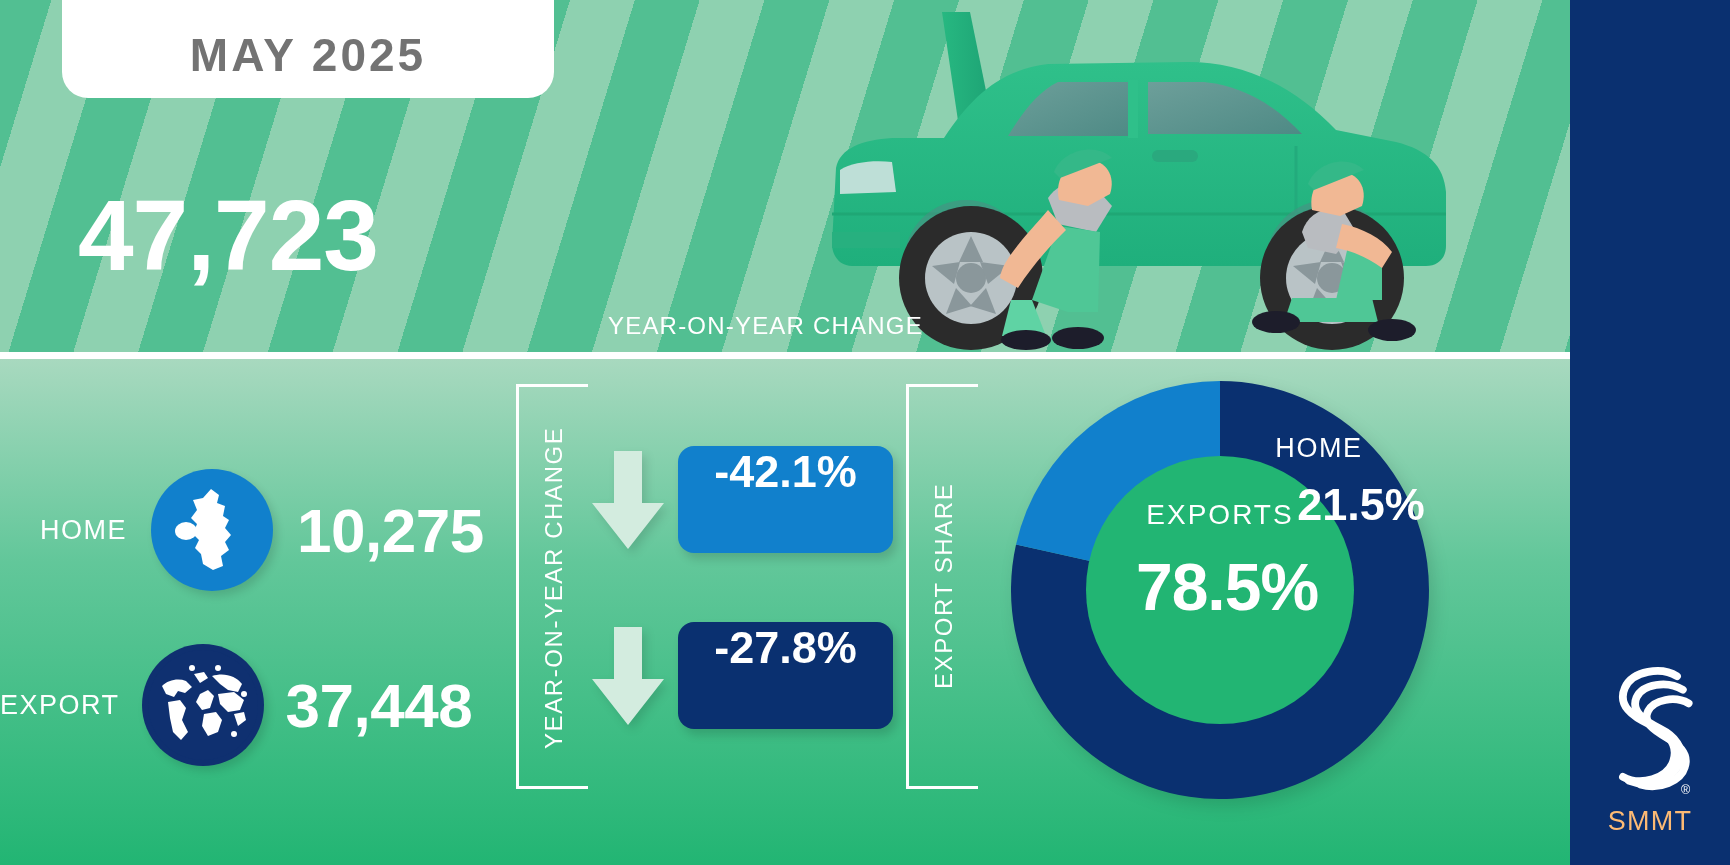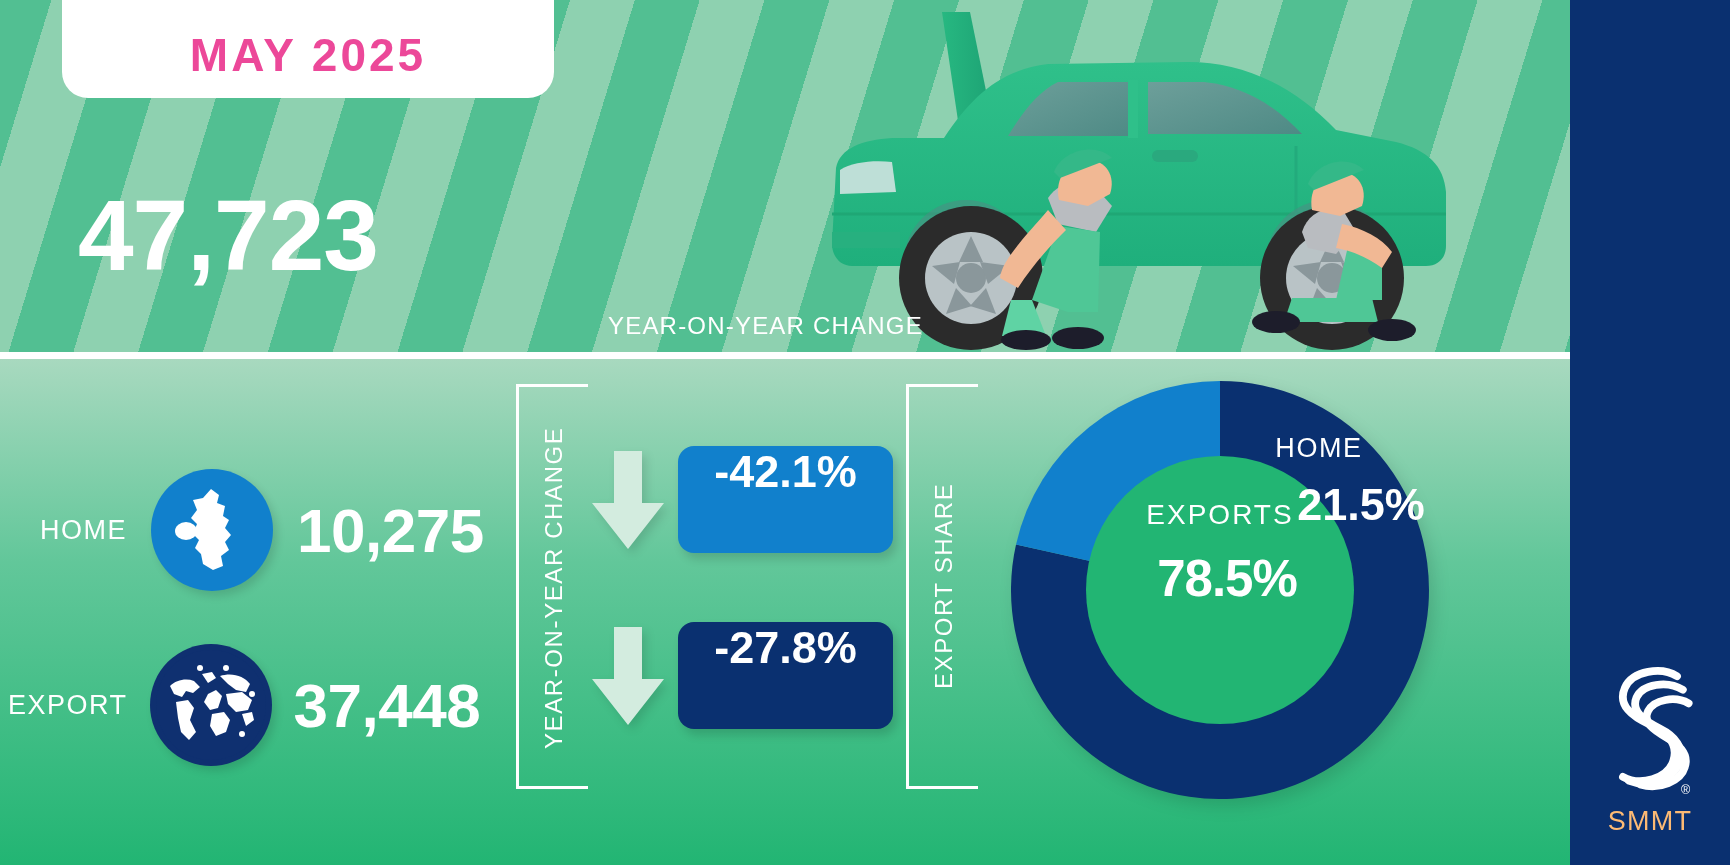--- a/index.html
+++ b/index.html
@@ -45,21 +45,21 @@
   }
 
   .month-pill {
     position:absolute; top:-26px; left:62px;
     width:492px; height:124px;
     background:#ffffff; border-radius:26px;
     display:flex; align-items:flex-end; justify-content:center;
     padding-bottom:16px; z-index:12;
   }
   .month-pill span {
-    color:#ec4899; font-size:46px; font-weight:bold; letter-spacing:3px;text-align:right;
+    color:#737373; font-size:46px; font-weight:bold; letter-spacing:3px;text-align:right;
   }
 
   .headline {
     position:absolute; top:103px; left:80px; z-index:12;
     color:#ffffff; font-size:58px; letter-spacing:1px; white-space:nowrap;
   }
 
   .big-number {
     position:absolute; top:185px; left:78px; z-index:12;
     color:#ffffff; font-size:100px; font-weight:bold; letter-spacing:-1px;
@@ -103,21 +103,21 @@
     width:122px; height:122px; border-radius:50%;
     display:flex; align-items:center; justify-content:center;
     box-shadow:4px 5px 8px rgba(0,0,0,0.13);
   }
   .stat-row .value {
     color:#ffffff; font-size:62px; font-weight:bold; letter-spacing:-0.5px;
   }
 
   #row-home { top:110px; left:40px; gap:24px; }
   #row-home .icon-circle { background:#1180cc; }
-  #row-export { top:285px; left:8px; gap:22px; }
+  #row-export { top:285px; left:0; gap:22px; }
   #row-export .icon-circle { background:#0f3070; }
 
   
   .bracket {
     position:absolute; width:72px;
     border-left:3px solid #ffffff;
     border-top:3px solid #ffffff;
     border-bottom:3px solid #ffffff;
   }
   #bracket-yoy { top:25px; left:516px; height:405px; }
@@ -152,21 +152,21 @@
   
   .donut-wrap {
     position:absolute; top:22px; left:1011px; width:418px; height:418px;
   }
   .donut-svg { width:418px; height:418px; display:block;
     filter:drop-shadow(5px 7px 8px rgba(0,0,0,0.13)); }
   .donut-label {
     position:absolute; color:#ffffff; white-space:nowrap; text-align:center;
   }
   #donut-exports-label { top:118px; left:0; width:418px; font-size:28px; letter-spacing:2px; }
-  #donut-exports-value { top:168px; left:0; width:418px; font-size:51px; font-weight:bold; letter-spacing:-1px;padding-left:14px; }
+  #donut-exports-value { top:168px; left:0; width:418px; font-size:66px; font-weight:bold; letter-spacing:-1px;padding-left:14px; }
   #donut-home-label { top:52px; left:208px; width:200px; font-size:27px; letter-spacing:1.6px; }
   #donut-home-value { top:98px; left:250px; width:200px; font-size:45px; font-weight:bold; }
 </style>
 </head>
 <body>
 
 <div class="infographic">
 
   <div class="header">
     <div class="stripes"></div>

